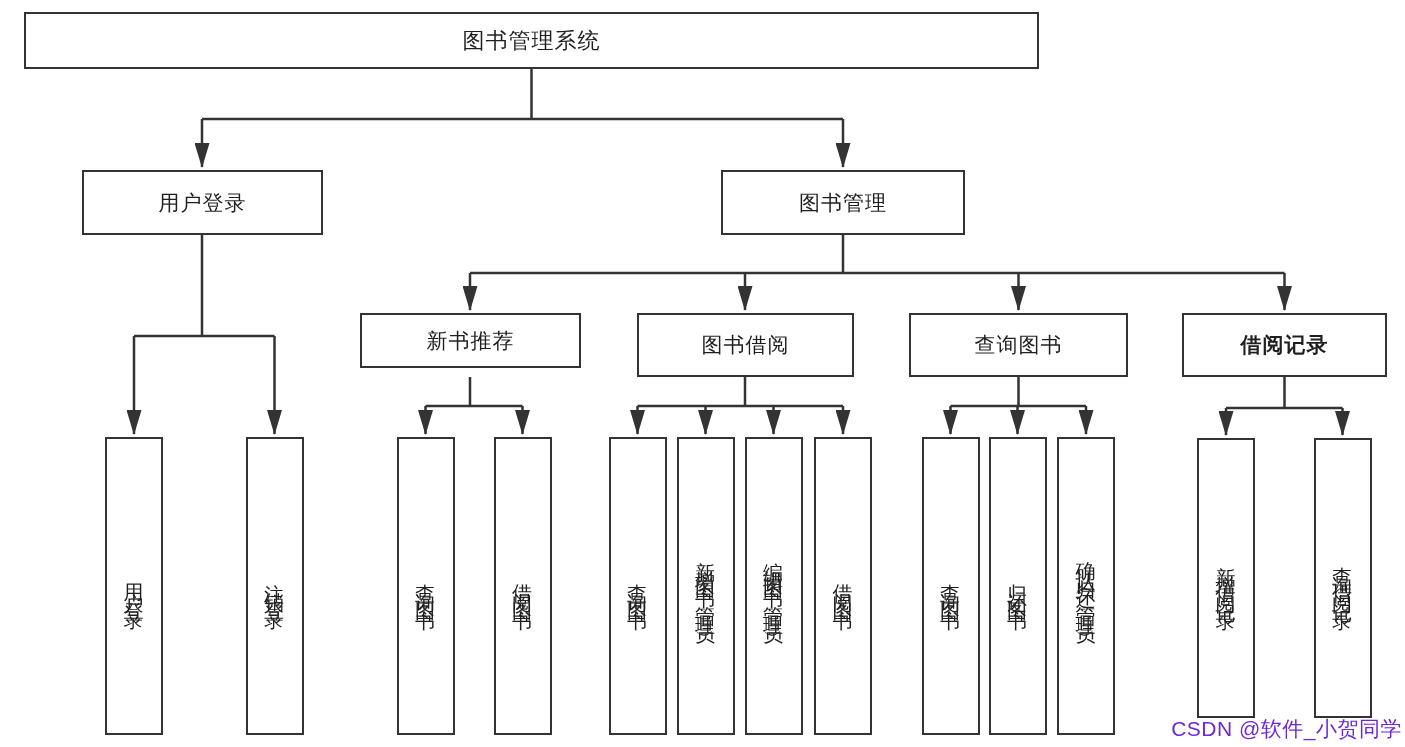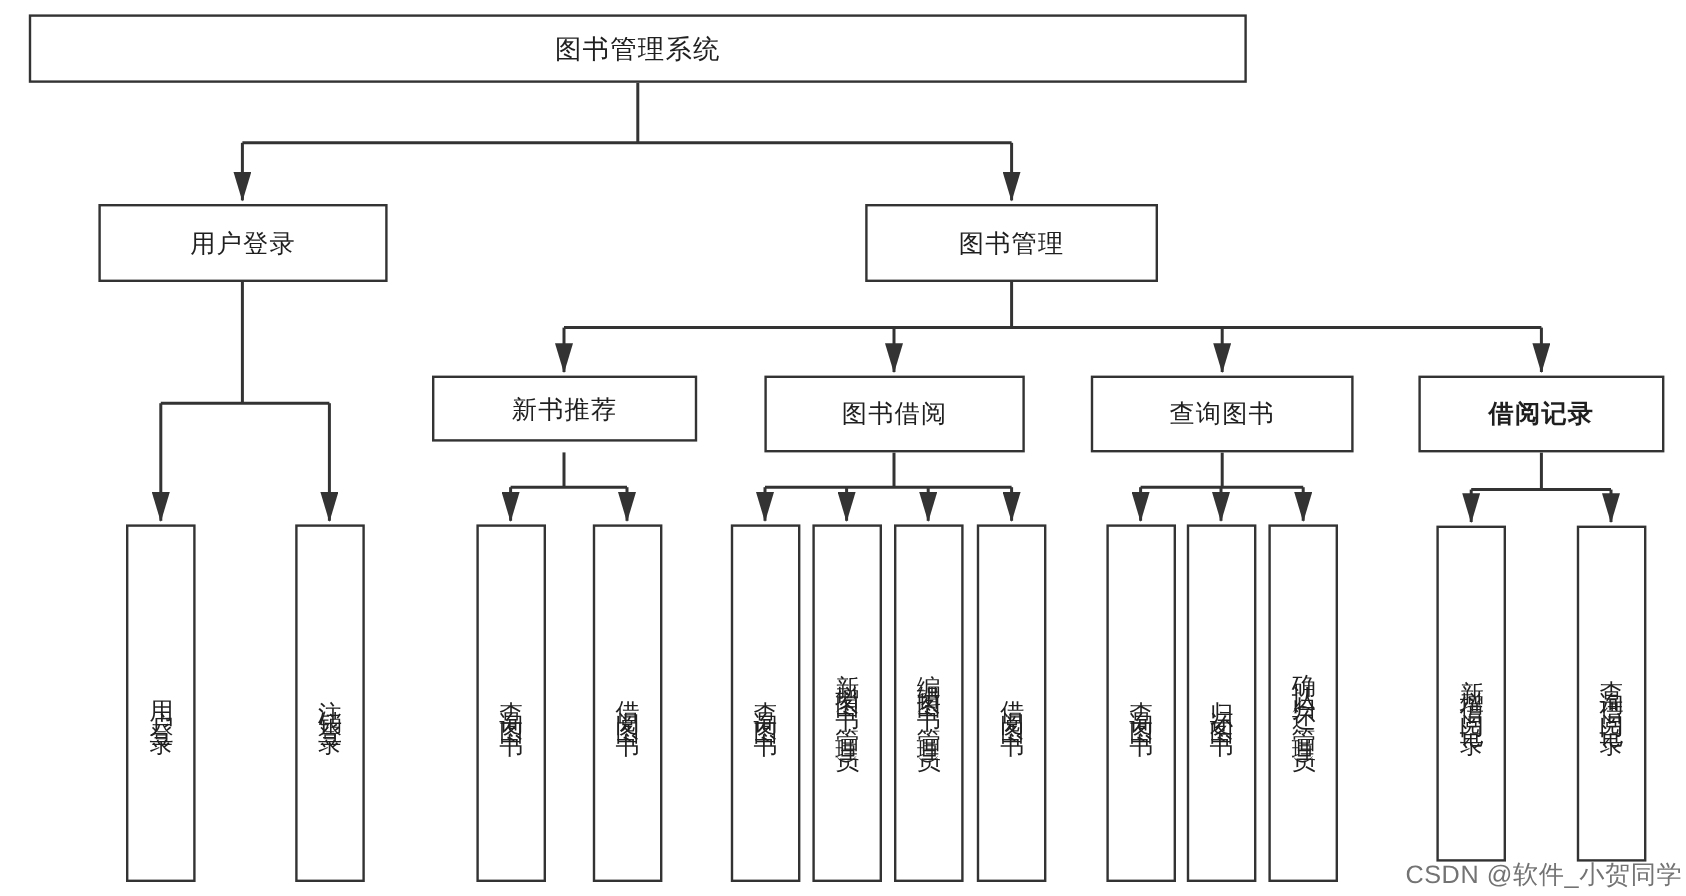--- a/index.html
+++ b/index.html
@@ -37,21 +37,21 @@
     letter-spacing: 9px;
     line-height: 1;
     white-space: normal;
   }
   .watermark {
     position: absolute;
     right: 3px;
     bottom: 4px;
     z-index: 4;
     font-size: 21px;
-    color: #737373;
+    color: #6d28d9;
     letter-spacing: 0.5px;
   }
 </style>
 </head>
 <body>
 
 <div class="stage">
 
   <svg class="wires" width="1405" height="747" viewBox="0 0 1405 747">
     <defs>

